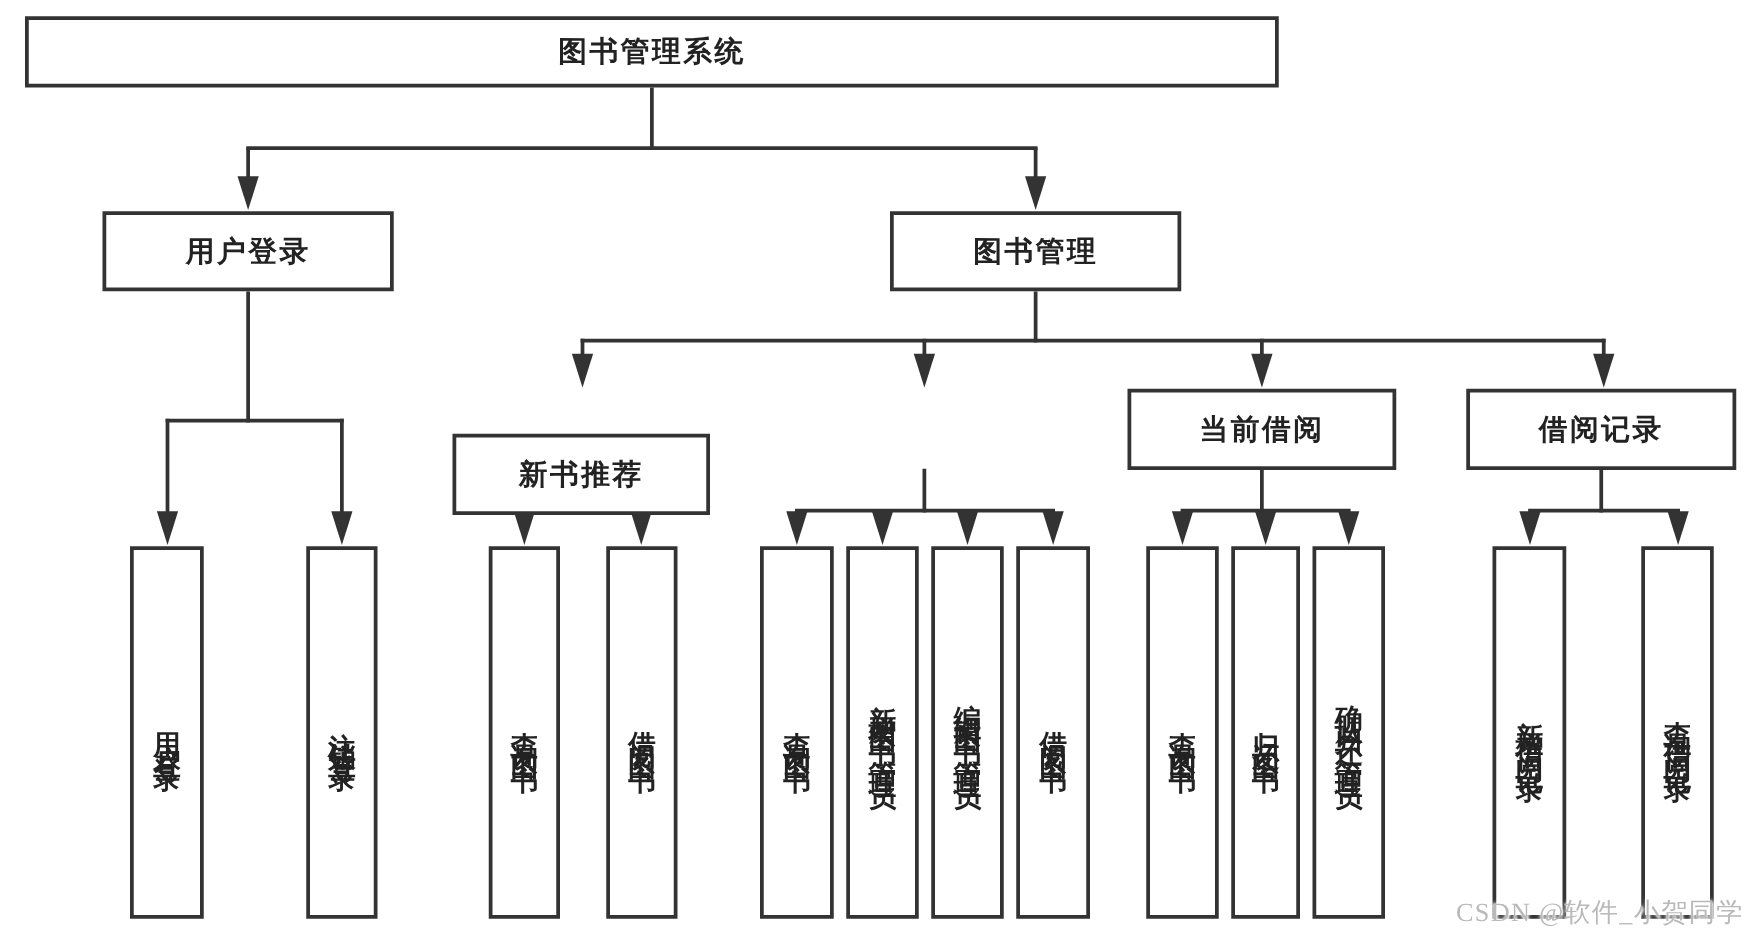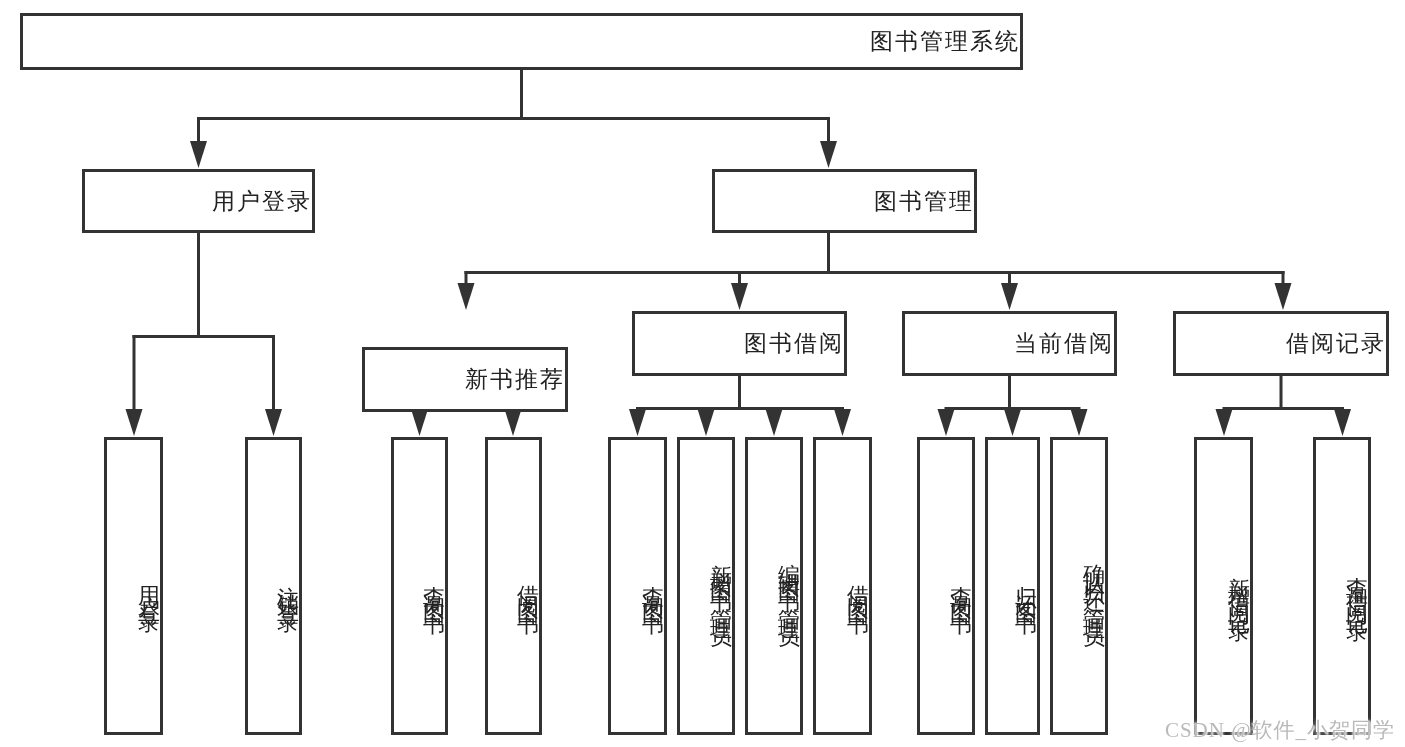--- a/index.html
+++ b/index.html
@@ -4,22 +4,22 @@
 <style>
   html,body { margin:0; padding:0; background:#fff; }
   .canvas {
     position:relative; width:1405px; height:747px; background:#ffffff;
     font-family:"Liberation Sans", sans-serif; overflow:hidden;
   }
   .connectors { position:absolute; left:0; top:0; z-index:1; }
   .node {
     position:absolute; box-sizing:border-box; background:#ffffff;
     border:3px solid #333333; color:#222222;
-    display:flex; align-items:center; justify-content:flex-end;
-    z-index:2; text-align:center;
+    display:flex; align-items:center; justify-content:center;
+    z-index:2; text-align:center;font-weight:bold;
   }
   .node.hbox { font-size:23px; letter-spacing:2px; white-space:nowrap; }
   .node.vbox span {
     writing-mode:vertical-rl; text-orientation:mixed;
     font-size:22px; letter-spacing:9px; line-height:1;
   }
   .watermark {
     position:absolute; right:10px; bottom:3px; z-index:6;
     font-size:21px; letter-spacing:1px; color:#b9b9b9;
     text-shadow:0 0 2px #ffffff, 0 0 4px #ffffff, 1px 1px 2px #ffffff;
@@ -91,29 +91,26 @@
     </g>
   </svg>
 
   <div class="node hbox" style="left:20px; top:13px; width:1003px; height:57px;">
     <span>图书管理系统</span>
   </div>
 
   <div class="node hbox" style="left:82px; top:169px; width:233px; height:64px;">
     <span>用户登录</span>
   </div>
-  <div class="node hbox" style="left:712px; top:169px; width:265px; height:64px;">
+  <div class="node hbox" style="left:712px; top:169px; width:233px; height:64px;">
     <span>图书管理</span>
   </div>
 
   <div class="node hbox" style="left:362px; top:311px; width:206px; height:65px;margin-top:36px;">
     <span>新书推荐</span>
-  </div>
-  <div class="node hbox" style="left:632px; top:311px; width:215px; height:65px;">
-    <span>图书借阅</span>
   </div>
   <div class="node hbox" style="left:902px; top:311px; width:215px; height:65px;">
     <span>当前借阅</span>
   </div>
   <div class="node hbox" style="left:1173px; top:311px; width:216px; height:65px;">
     <span>借阅记录</span>
   </div>
 
   <div class="node vbox" style="left:104px; top:437px; width:59px; height:298px;">
     <span>用户登录</span>

